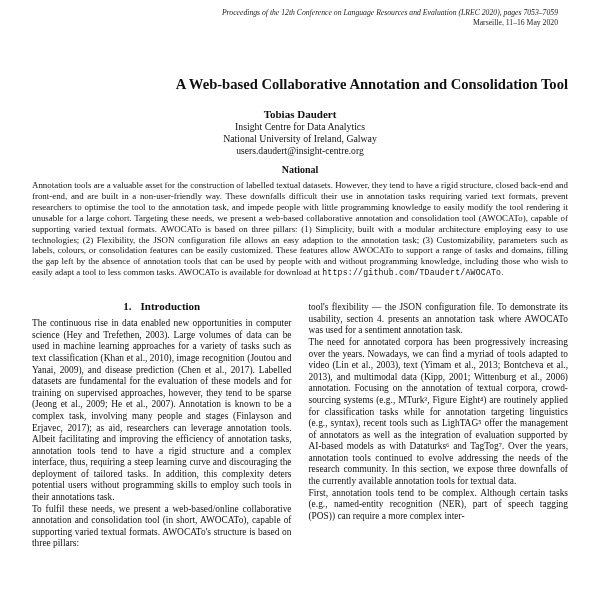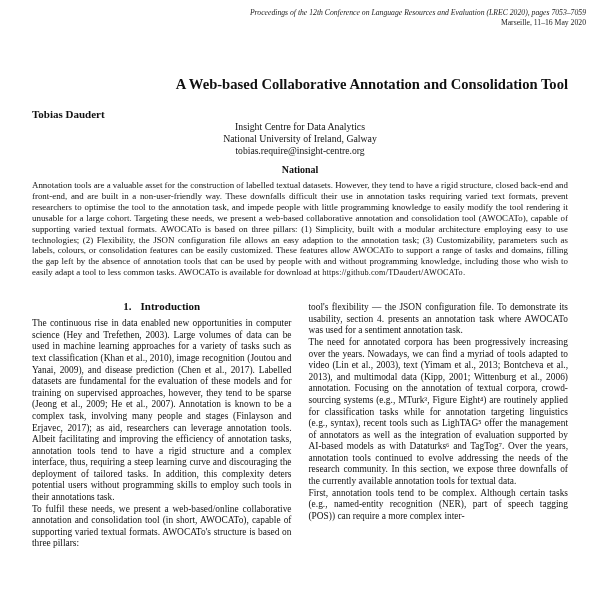--- a/index.html
+++ b/index.html
@@ -11,21 +11,21 @@
     margin: 0 auto;
     background: #ffffff;
     color: #111111;
     font-family: "Liberation Serif", "DejaVu Serif", serif;
     overflow: hidden;
   }
   
   .proc-header {
     position: absolute;
     top: 8px;
-    right: 14px;
+    right: 42px;
     text-align: right;
     font-size: 7.7px;
     line-height: 10px;
     color: #222;
   }
   .proc-header .italic { font-style: italic; }
 
   .content {
     position: absolute;
     top: 0;
@@ -34,20 +34,21 @@
   }
   .paper-title {
     margin-top: 76px;
     text-align: right;
     font-weight: 700;
     font-size: 14.6px;
     line-height: 17px;
   }
   .author-name {
     margin-top: 15px;
+    text-align: center;
     font-weight: 700;
     font-size: 11px;
     line-height: 13px;
   }
   .affil {
     text-align: center;
     font-size: 9.8px;
     line-height: 12px;
   }
   .email {
@@ -62,21 +63,21 @@
     font-size: 10px;
     line-height: 12px;
   }
   .abstract-body {
     margin-top: 4px;
     font-size: 8.9px;
     line-height: 10.9px;
     text-align: justify;
   }
   .mono {
-    font-family: Liberation Serif, serif;
+    font-family: Liberation Mono, monospace;
     font-size: 8.2px;
     letter-spacing: 0.2px;
     color: #111;
     text-decoration: none;
   }
   .keywords {
     margin-top: 10px;
     font-size: 8.9px;
     line-height: 11px;
     text-align: justify;
@@ -117,21 +118,21 @@
   </div>
 
   <div class="content">
 
     <div class="paper-title">A Web-based Collaborative Annotation and Consolidation Tool</div>
 
     <div>
       <div class="author-name">Tobias Daudert</div>
       <div class="affil">Insight Centre for Data Analytics</div>
       <div class="affil">National University of Ireland, Galway</div>
-      <div class="email">tobias.require@insight-centre.org</div>
+      <div class="email">users.daudert@insight-centre.org</div>
     </div>
 
     <div class="abstract-heading">National</div>
 
     <p class="abstract-body"><span>Annotation tools are a valuable asset for the construction of labelled textual datasets. However, they tend to have a rigid structure, closed back-end and front-end, and are built in a non-user-friendly way. These downfalls difficult their use in annotation tasks requiring varied text formats, prevent researchers to optimise the tool to the annotation task, and impede people with little programming knowledge to easily modify the tool rendering it unusable for a large cohort. Targeting these needs, we present a web-based collaborative annotation and consolidation tool (AWOCATo), capable of supporting varied textual formats. AWOCATo is based on three pillars: (1) Simplicity, built with a modular architecture employing easy to use technologies; (2) Flexibility, the JSON configuration file allows an easy adaption to the annotation task; (3) Customizability, parameters such as labels, colours, or consolidation features can be easily customized. These features allow AWOCATo to support a range of tasks and domains, filling the gap left by the absence of annotation tools that can be used by people with and without programming knowledge, including those who wish to easily adapt a tool to less common tasks. AWOCATo is available for download at </span><a class="mono" href="#">https://github.com/TDaudert/AWOCATo</a><span>.</span></p>
 
 
     <div class="columns">
 
       <div class="col col-left">

